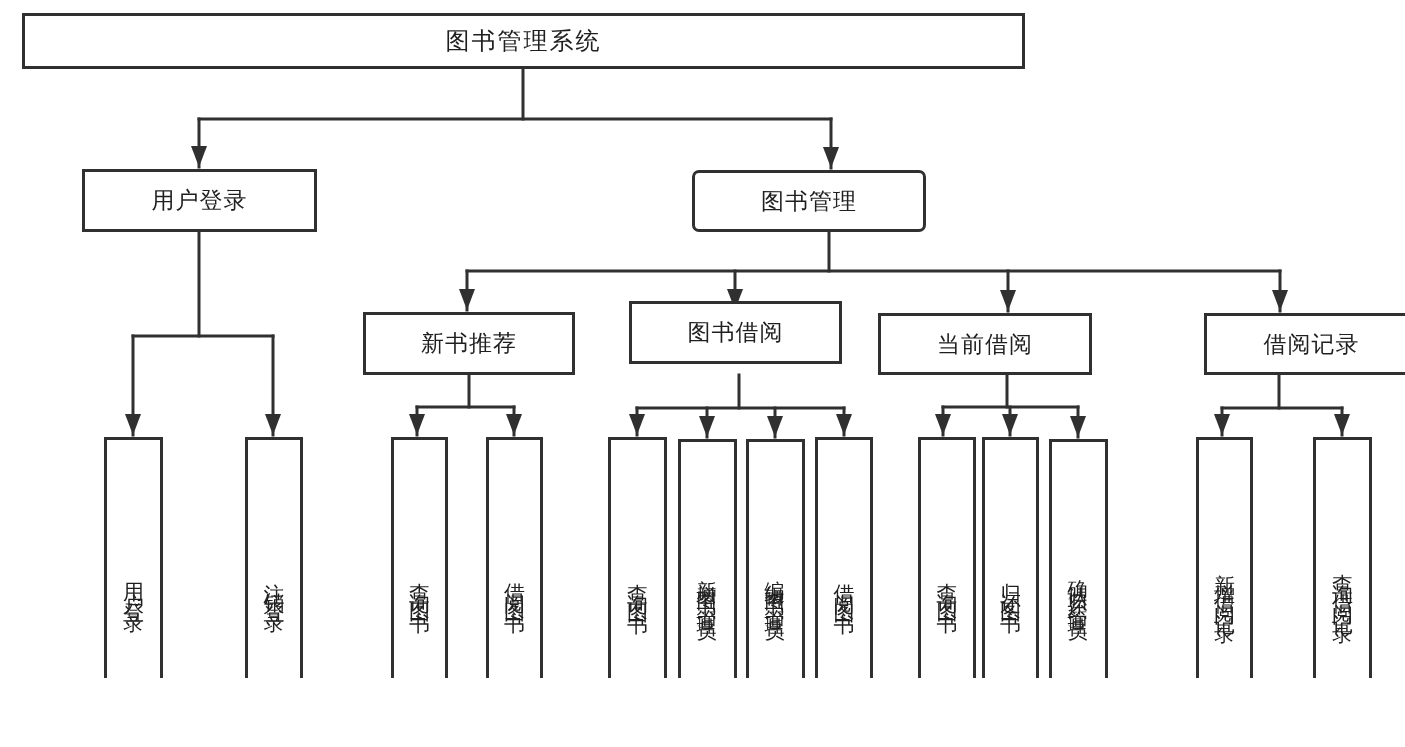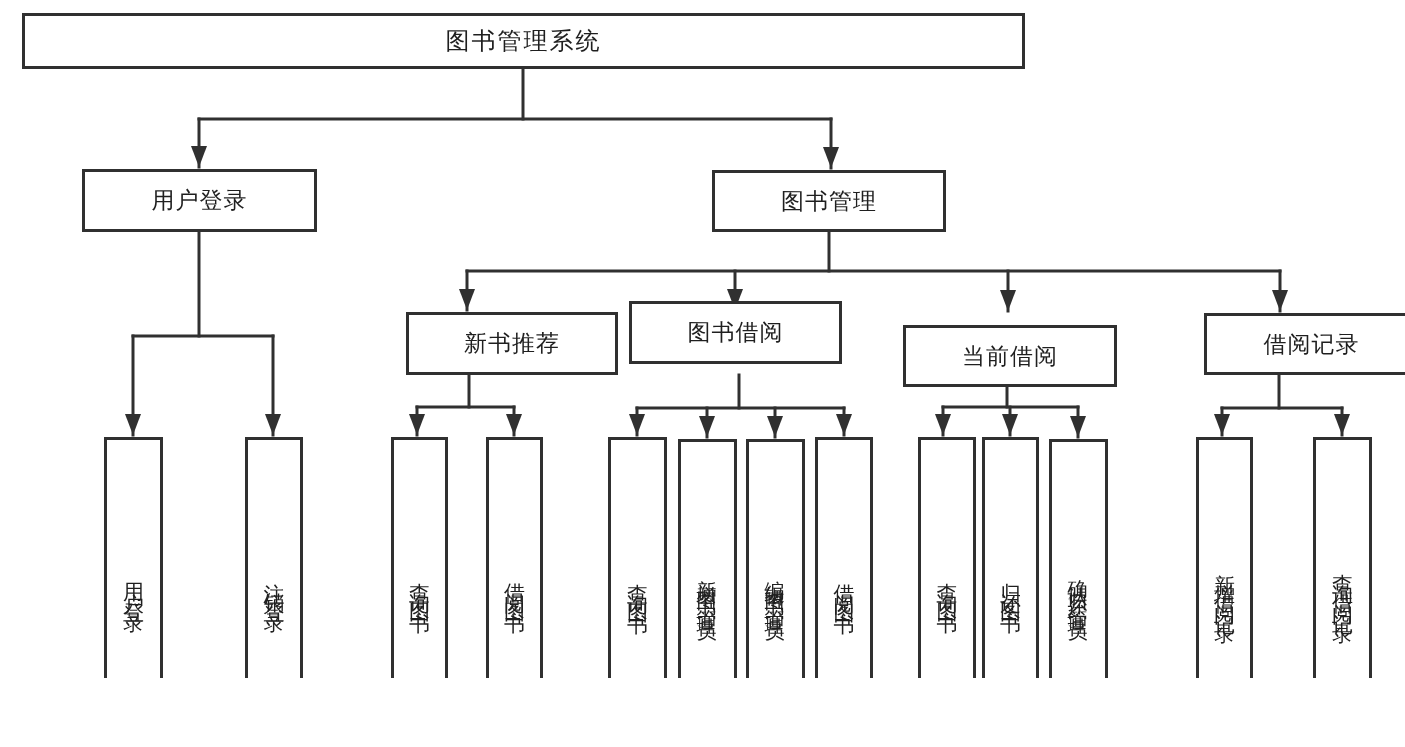--- a/index.html
+++ b/index.html
@@ -109,30 +109,30 @@
       </g>
   </svg>
 
   <div id="nodes">
       <div class="node root" style="left: 22px; top: 13px; width: 1003px; height: 56px;">
         <span>图书管理系统</span>
       </div>
       <div class="node" style="left: 82px; top: 169px; width: 235px; height: 63px;">
         <span>用户登录</span>
       </div>
-      <div class="node" style="left: 712px; top: 170px; width: 234px; height: 62px;">
+      <div class="node" style="left: 692px; top: 170px; width: 234px; height: 62px; border-radius: 7px;">
         <span>图书管理</span>
       </div>
-      <div class="node" style="left: 363px; top: 312px; width: 212px; height: 63px; margin-left: 43px;">
+      <div class="node" style="left: 363px; top: 312px; width: 212px; height: 63px;">
         <span>新书推荐</span>
       </div>
       <div class="node" style="left: 629px; top: 301px; width: 213px; height: 63px;">
         <span>图书借阅</span>
       </div>
-      <div class="node" style="left: 903px; top: 313px; width: 214px; height: 62px; margin-top: 12px;">
+      <div class="node" style="left: 878px; top: 313px; width: 214px; height: 62px;">
         <span>当前借阅</span>
       </div>
       <div class="node" style="left: 1172px; top: 313px; width: 215px; height: 62px; margin-left: 32px;">
         <span>借阅记录</span>
       </div>
       <div class="node v" style="left: 104px; top: 437px; width: 59px; height: 298px;">
         <span>用户登录</span>
       </div>
       <div class="node v" style="left: 245px; top: 437px; width: 58px; height: 298px;">
         <span>注销登录</span>

